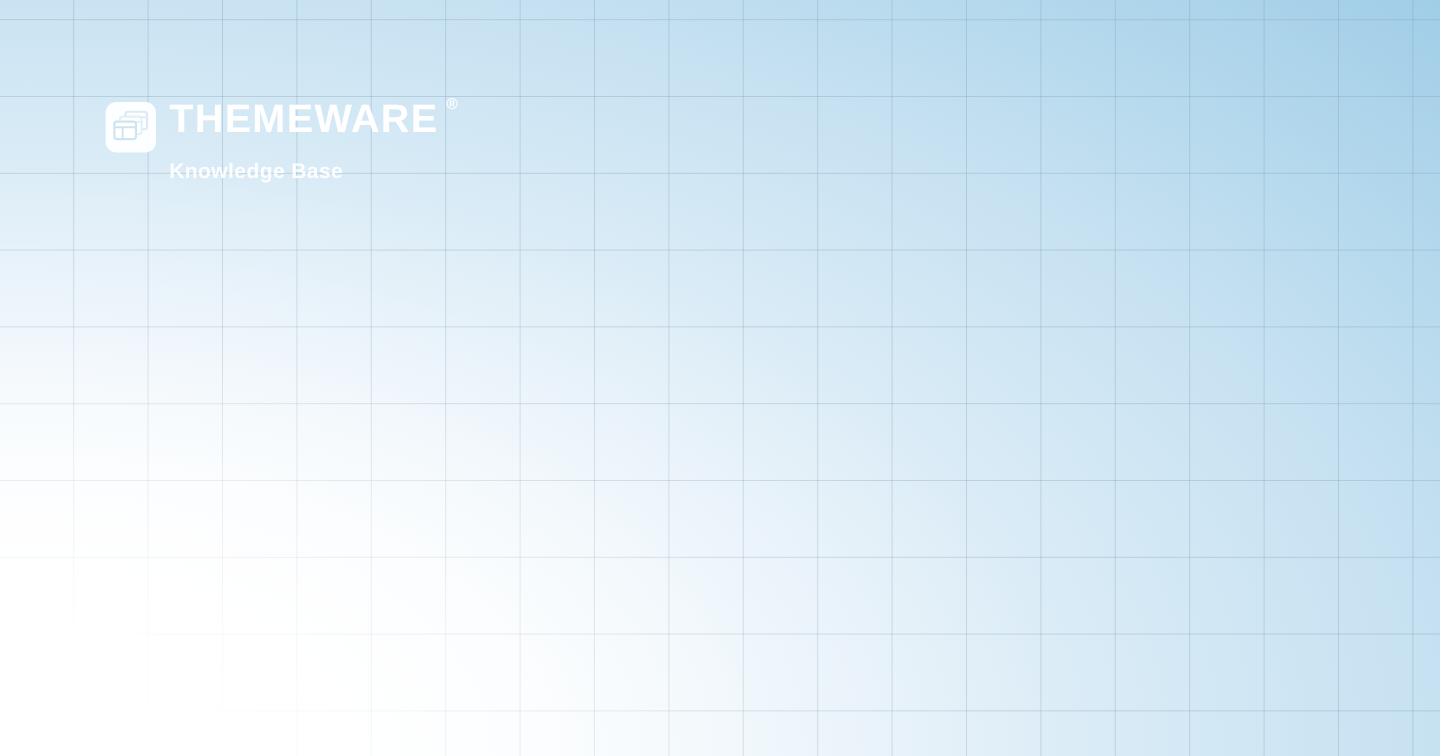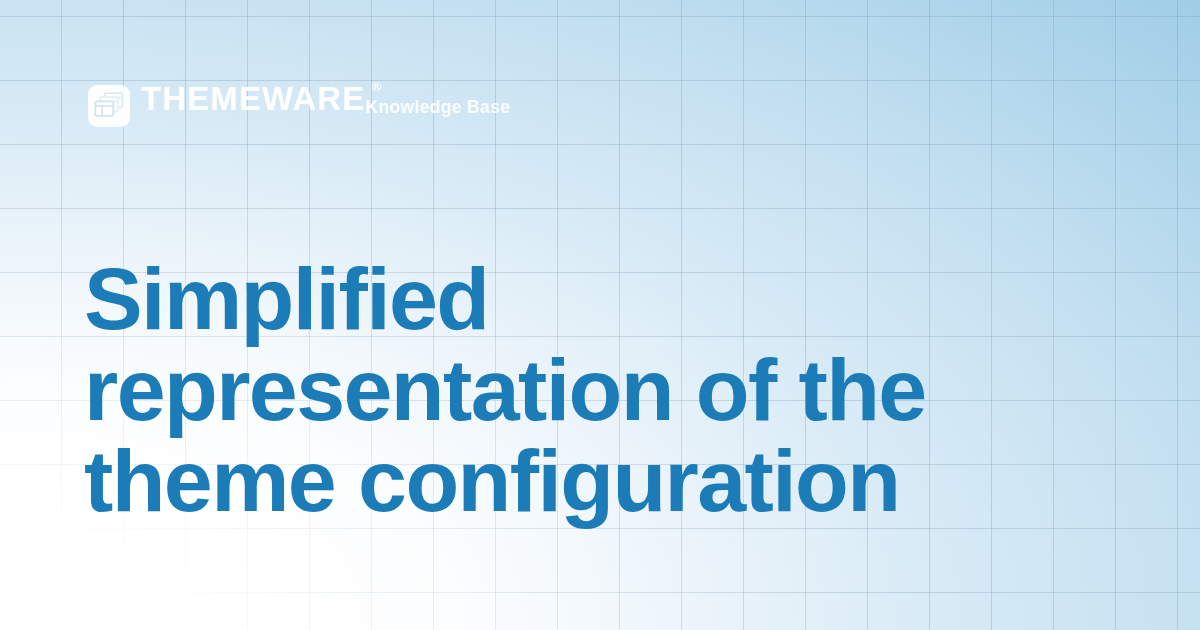--- a/index.html
+++ b/index.html
@@ -76,20 +76,21 @@
     display: flex;
     align-items: center;
     justify-content: center;
     flex: none;
     margin-top: 3px;
   }
   .logo-mark svg { display: block; }
 
   .logo-text {
     display: flex;
+    flex-direction: column;
     line-height: 1;
   }
   .logo-wordmark {
     position: relative;
     display: inline-block;
     font-size: 33px;
     font-weight: 700;
     letter-spacing: 1.1px;
     color: #ffffff;
     line-height: 1.05;
@@ -156,19 +157,14 @@
       </svg>
     </div>
 
     <div class="logo-text">
       <span class="logo-wordmark"><span>THEMEWARE</span><span class="logo-reg">®</span></span>
       <span class="logo-sub">Knowledge Base</span>
     </div>
 
   </div>
 
-  <h1 class="headline">
-    <span class="line">Simplified</span>
-    <span class="line">representation of the</span>
-    <span class="line">theme configuration</span>
-  </h1>
 
 </div>
 
 </body></html>

